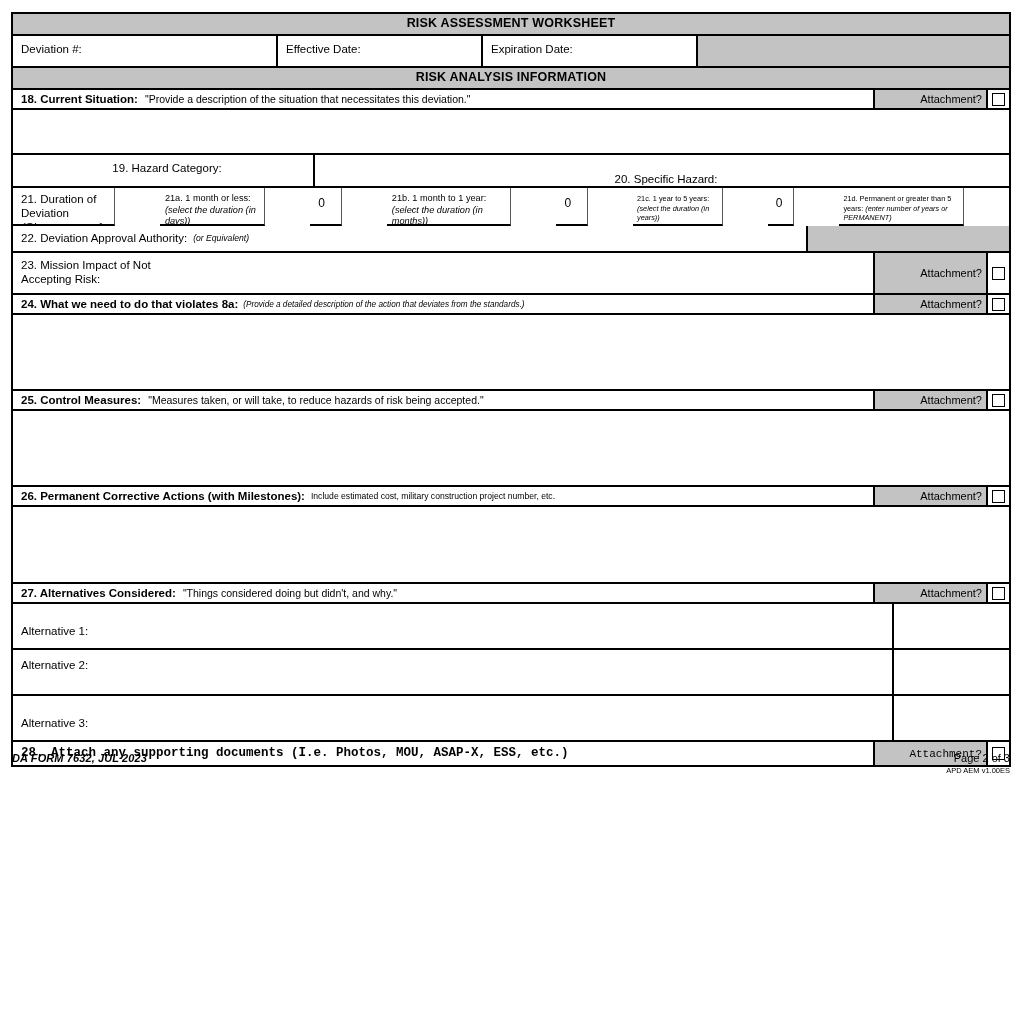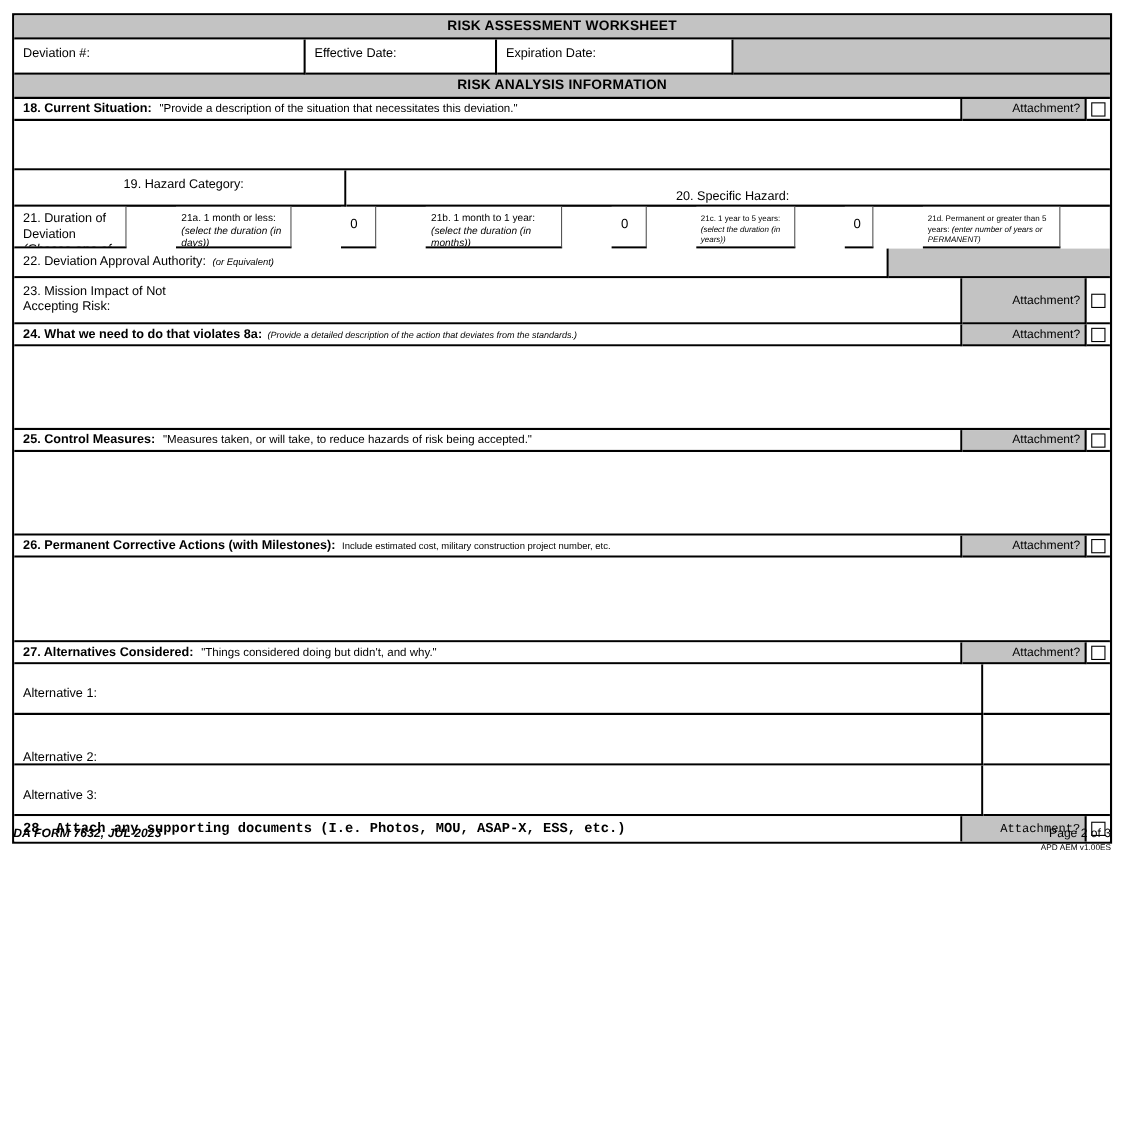--- a/index.html
+++ b/index.html
@@ -164,21 +164,21 @@
   <div class="form">
 
     <div class="row">
       <div class="cell gray bb banner" style="width:100%;">RISK ASSESSMENT WORKSHEET</div>
     </div>
 
     <div class="row" style="height:32px;">
       <div class="cell white br bb" style="width:265px;">
         <div class="lbl">Deviation #:</div>
       </div>
-      <div class="cell white br bb" style="width:174px;">
+      <div class="cell white br bb" style="width:205px;">
         <div class="lbl">Effective Date:</div>
       </div>
       <div class="cell white br bb" style="width:215px;">
         <div class="lbl">Expiration Date:</div>
       </div>
       <div class="cell gray bb" style="flex:1;"></div>
     </div>
 
     <div class="row">
       <div class="cell gray bb banner" style="width:100%;">RISK ANALYSIS INFORMATION</div>
@@ -356,21 +356,21 @@
 
     <div class="row" style="height:46px;">
       <div class="cell white br bb" style="width:881px;">
         <div class="lbl" style="padding-top:20px;">Alternative 1:</div>
       </div>
       <div class="cell white bb" style="flex:1;"></div>
     </div>
 
     <div class="row" style="height:46px;">
       <div class="cell white br bb" style="width:881px;">
-        <div class="lbl" style="padding-top:32px;">Alternative 2:</div>
+        <div class="lbl" style="padding-top:8px;">Alternative 2:</div>
       </div>
       <div class="cell white bb" style="flex:1;"></div>
     </div>
 
     <div class="row" style="height:46px;">
       <div class="cell white br bb" style="width:881px;">
         <div class="lbl" style="padding-top:20px;">Alternative 3:</div>
       </div>
       <div class="cell white bb" style="flex:1;"></div>
     </div>

